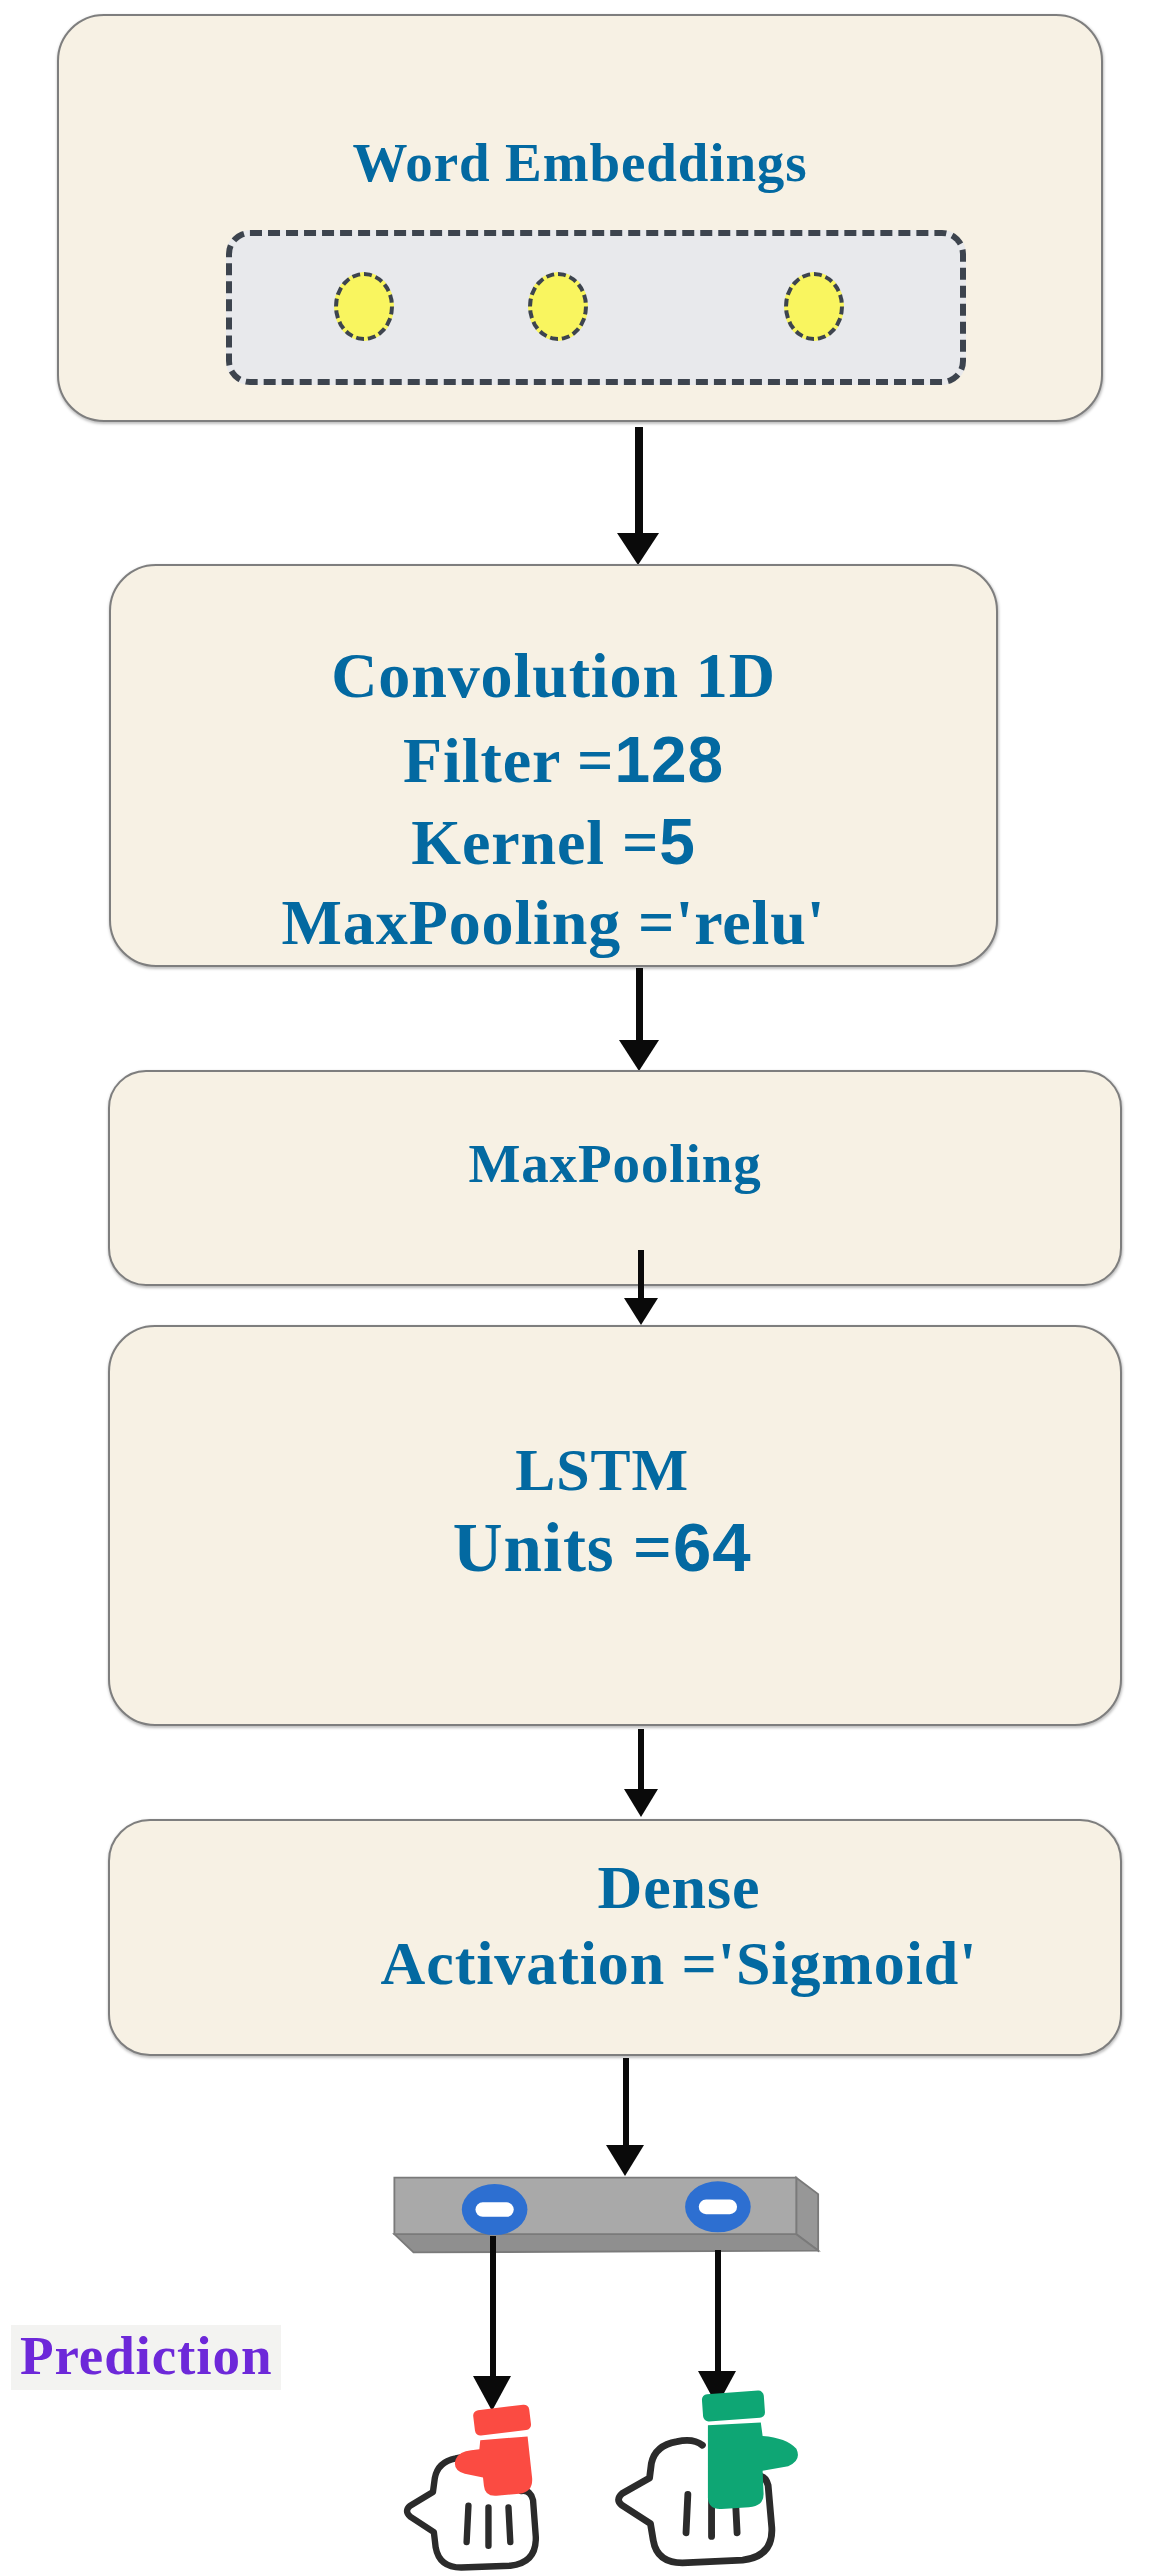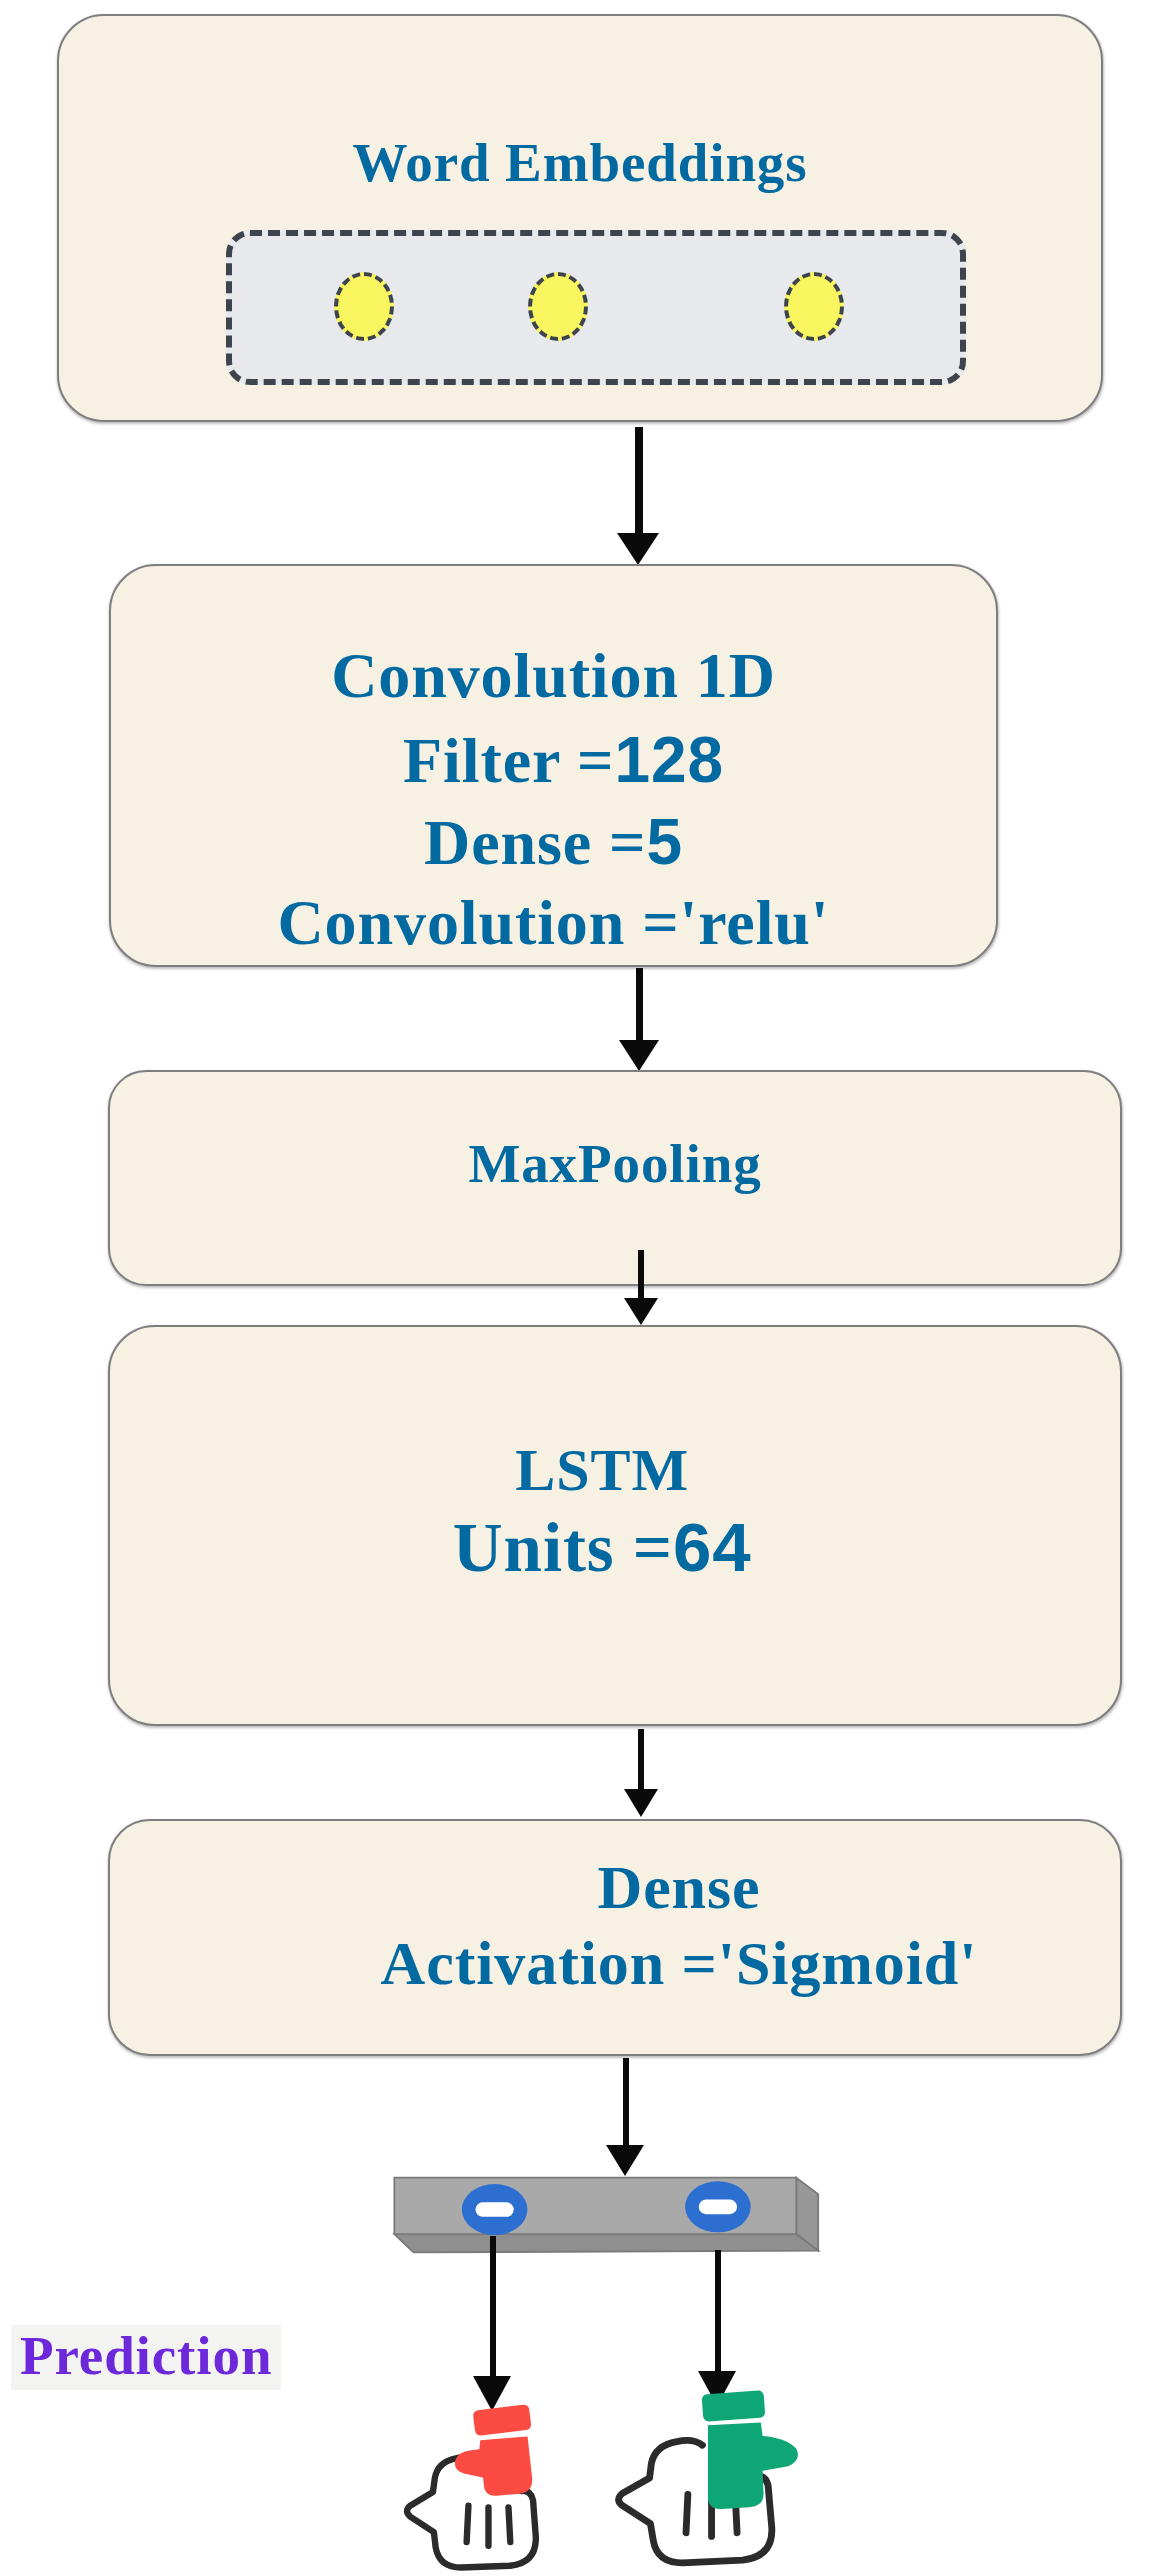--- a/index.html
+++ b/index.html
@@ -57,22 +57,22 @@
   </div>
 
   <div>
     <div class="shaft" style="left:635px;top:427px;width:8.2px;height:108px;"></div>
     <div class="ah" style="left:617px;top:533px;border-left-width:21px;border-right-width:21px;border-top-width:32px;"></div>
   </div>
 
   <div class="node" style="left:109px;top:564px;width:889px;height:403px;">
     <div class="ntext" style="top:78px;font-size:64px;">Convolution 1D</div>
     <div class="ntext" style="top:162px;font-size:64px;padding-left:20px;"><span>Filter =</span><span class="num">128</span></div>
-    <div class="ntext" style="top:244px;font-size:64px;"><span>Dense =</span><span class="num">5</span></div>
-    <div class="ntext" style="top:325px;font-size:64px;">Convolution ='relu'</div>
+    <div class="ntext" style="top:244px;font-size:64px;"><span>Kernel =</span><span class="num">5</span></div>
+    <div class="ntext" style="top:325px;font-size:64px;">MaxPooling ='relu'</div>
   </div>
 
   <div>
     <div class="shaft" style="left:636px;top:968px;width:7.3px;height:73px;"></div>
     <div class="ah" style="left:619px;top:1040px;border-left-width:20px;border-right-width:20px;border-top-width:31px;"></div>
   </div>
 
   <div class="node" style="left:108px;top:1070px;width:1014px;height:216px;border-radius:38px;">
     <div class="ntext" style="top:64px;font-size:55px;">MaxPooling</div>
   </div>

